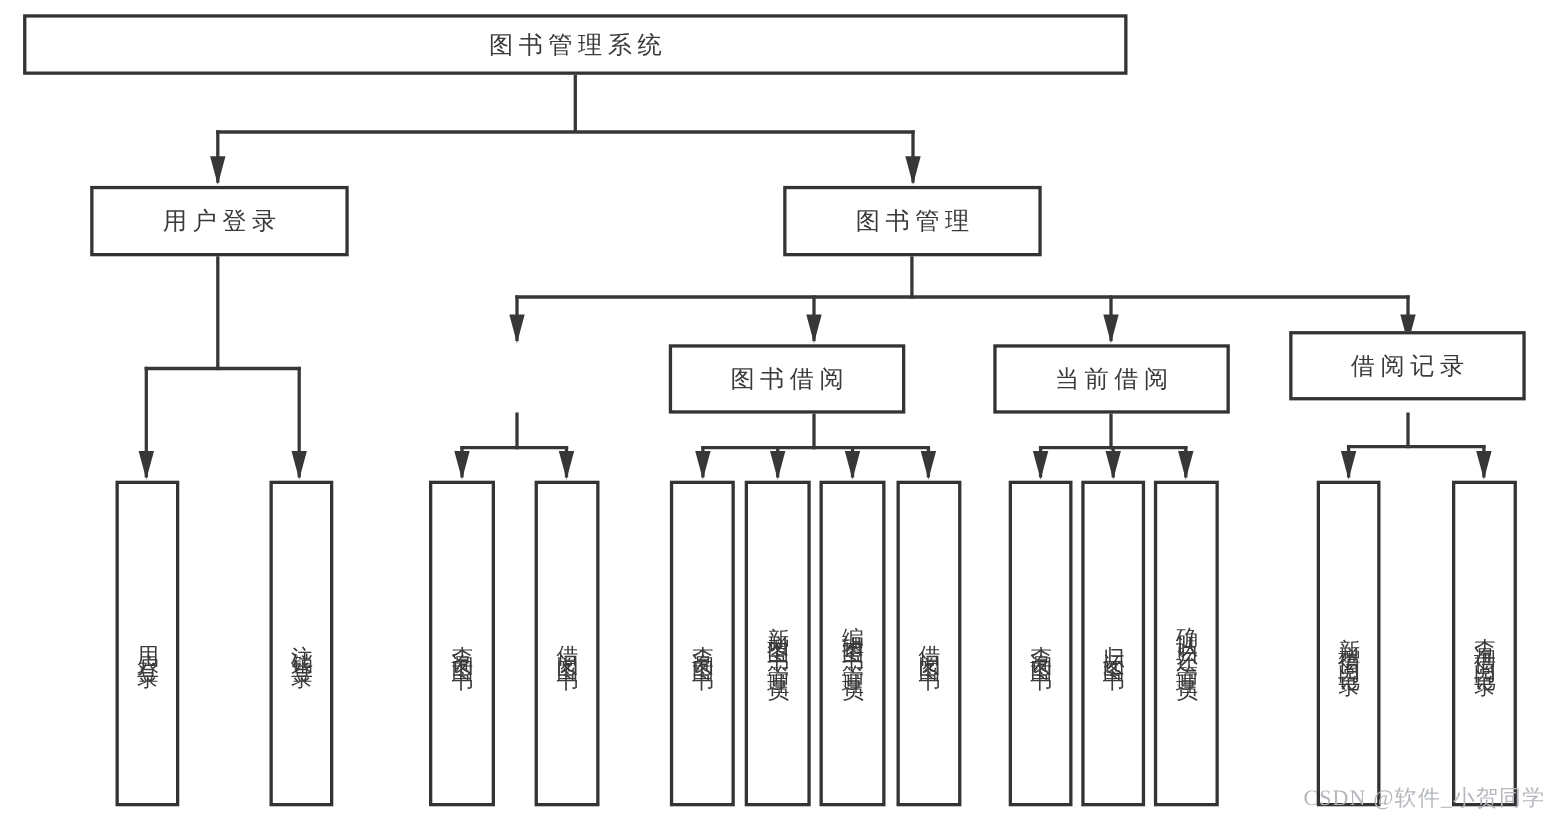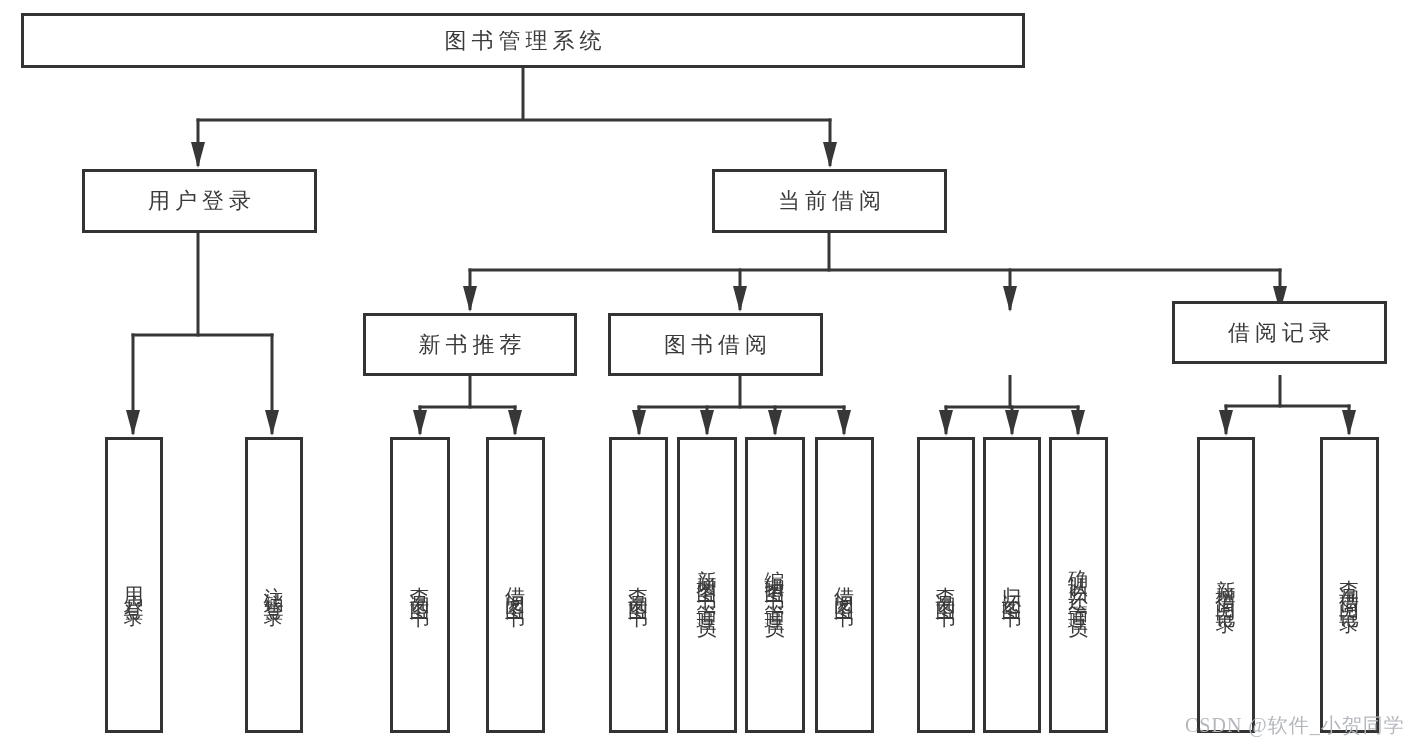--- a/index.html
+++ b/index.html
@@ -107,28 +107,28 @@
   </svg>
 
   <div class="node h-node" style="left:21px;top:13px;width:1004px;height:55px">
     <span>图书管理系统</span>
   </div>
 
   <div class="node h-node" style="left:82px;top:169px;width:235px;height:64px">
     <span>用户登录</span>
   </div>
   <div class="node h-node" style="left:712px;top:169px;width:235px;height:64px">
-    <span>当前借阅</span>
+    <span>图书管理</span>
   </div>
 
-  <div class="node h-node" style="left:363px;top:313px;width:214px;height:63px">
-    <span>新书推荐</span>
-  </div>
   <div class="node h-node" style="left:608px;top:313px;width:215px;height:63px">
     <span>图书借阅</span>
+  </div>
+  <div class="node h-node" style="left:903px;top:313px;width:215px;height:63px">
+    <span>当前借阅</span>
   </div>
   <div class="node h-node" style="left:1172px;top:301px;width:215px;height:63px">
     <span>借阅记录</span>
   </div>
 
   <div class="node v-node" style="left:105px;top:437px;width:58px;height:296px">
     <span>用户登录</span>
   </div>
   <div class="node v-node" style="left:245px;top:437px;width:58px;height:296px">
     <span>注销登录</span>

